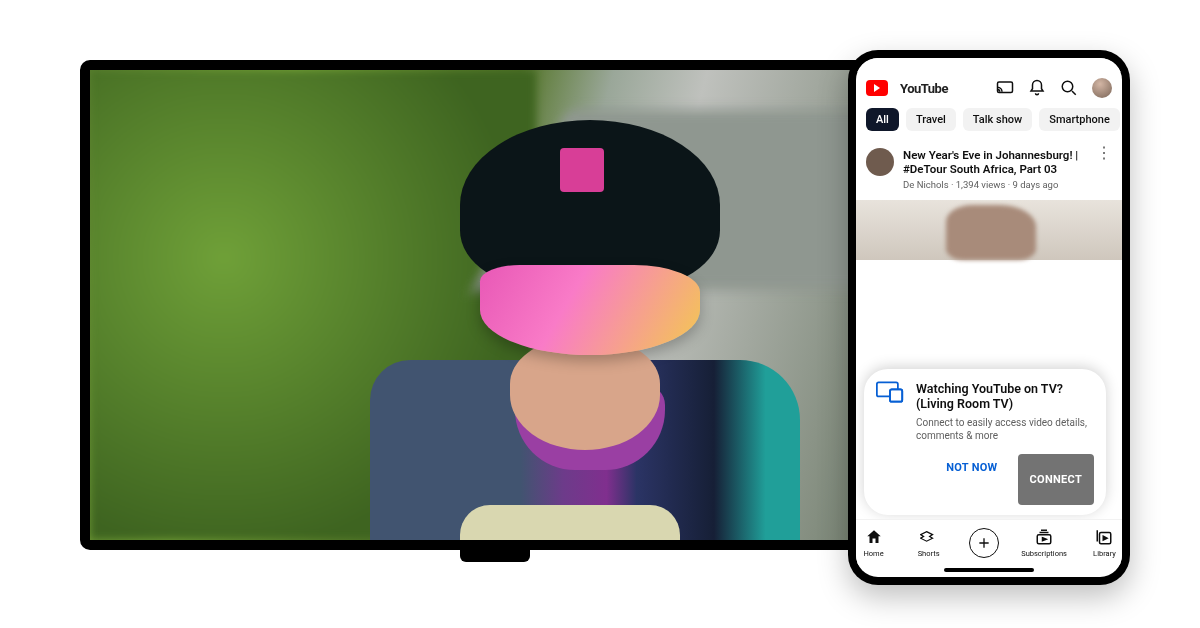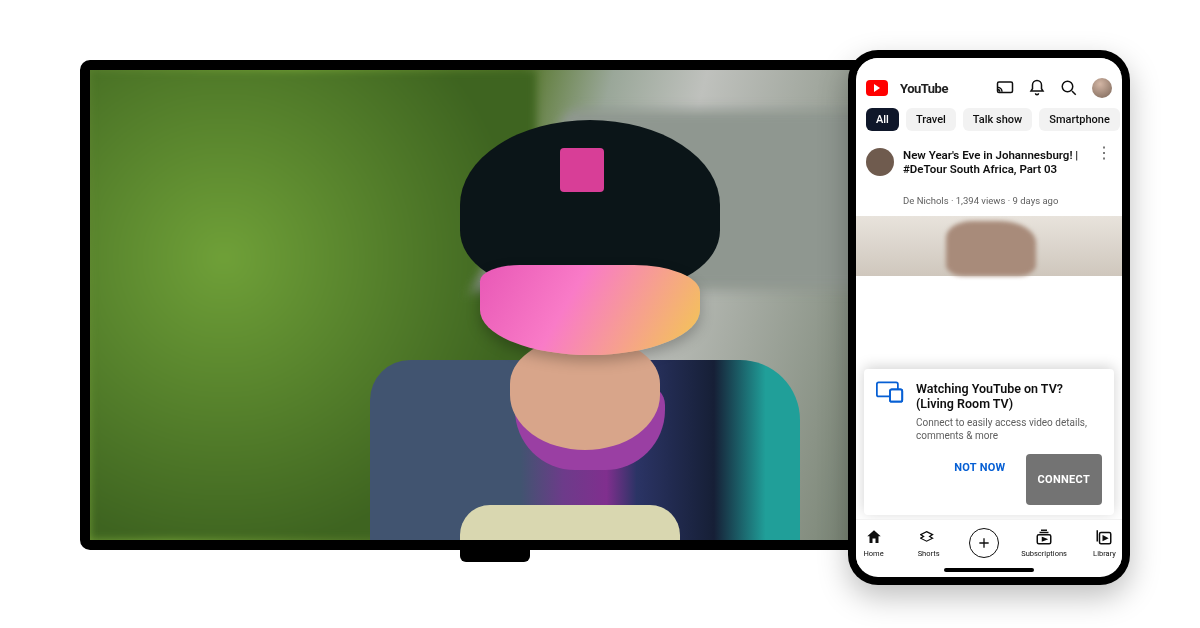--- a/index.html
+++ b/index.html
@@ -90,29 +90,29 @@
   .thumb1 { height:146px; background:linear-gradient(160deg,#1a0d16 0%, #2e1524 40%, #6e3323 85%); position:relative; color:#fff; }
   .thumb1-title { position:absolute; left:12px; top:22px; font-weight:800; font-size:17px; line-height:1.15; font-style:italic; letter-spacing:.5px; }
   .thumb1-title .jo { color:#f4a23a; }
   .thumb1-sub { position:absolute; left:12px; bottom:10px; font-size:8px; font-weight:700; letter-spacing:1px; opacity:.9; }
   .thumb1-screen { position:absolute; right:10px; top:12px; width:58px; height:36px; background:#5a3a52; border-radius:3px; box-shadow:0 0 8px rgba(0,0,0,.5); }
 
   .vmeta { display:flex; gap:9px; padding:9px 10px 10px; }
   .vavatar { width:28px; height:28px; border-radius:50%; background:#6f5b4e; flex:none; }
   .vtext { flex:1; }
   .vtitle { font-size:11.5px; font-weight:600; color:#0f0f0f; line-height:1.25; }
-  .vsub { font-size:9.5px; color:#606060; margin-top:18px; }
+  .vsub { font-size:9.5px; color:#606060; margin-top:2px; }
   .vmore { color:#606060; font-size:16px; line-height:10px; }
 
   .thumb2 { height:60px; background:linear-gradient(180deg,#e8e3dc 0%, #cfc7bd 100%); position:relative; }
   .thumb2 .blob { position:absolute; left:90px; top:5px; width:90px; height:55px; background:#a88b7a; border-radius:30% 40% 20% 20%; filter:blur(2px); }
 
   .prompt {
-    position:absolute; left:8px; right:8px; bottom:4px;
-    background:#fff; border-radius:4px; box-shadow:0 -2px 14px rgba(0,0,0,.18);
+    position:absolute; left:8px; right:16px; bottom:4px;
+    background:#fff; border-radius:24px; box-shadow:0 -2px 14px rgba(0,0,0,.18);
     padding:12px 12px 10px;
   }
   .prompt-head { display:flex; gap:12px; }
   .cast-ico { width:28px; height:22px; flex:none; color:#065fd4; }
   .prompt-title { font-size:12.5px; font-weight:600; color:#0f0f0f; line-height:1.25; }
   .prompt-sub { font-size:10px; color:#606060; margin-top:4px; line-height:1.3; }
   .prompt-actions { display:flex; justify-content:flex-end; gap:10px; margin-top:12px; }
   .btn-flat { font-size:11px; font-weight:700; color:#065fd4; padding:7px 10px; border-radius:4px; letter-spacing:.3px; }
   .btn-primary { font-size:11px; font-weight:700; color:#fff; background:#737373; padding:19px 12px; border-radius:4px; letter-spacing:.3px; }
 

